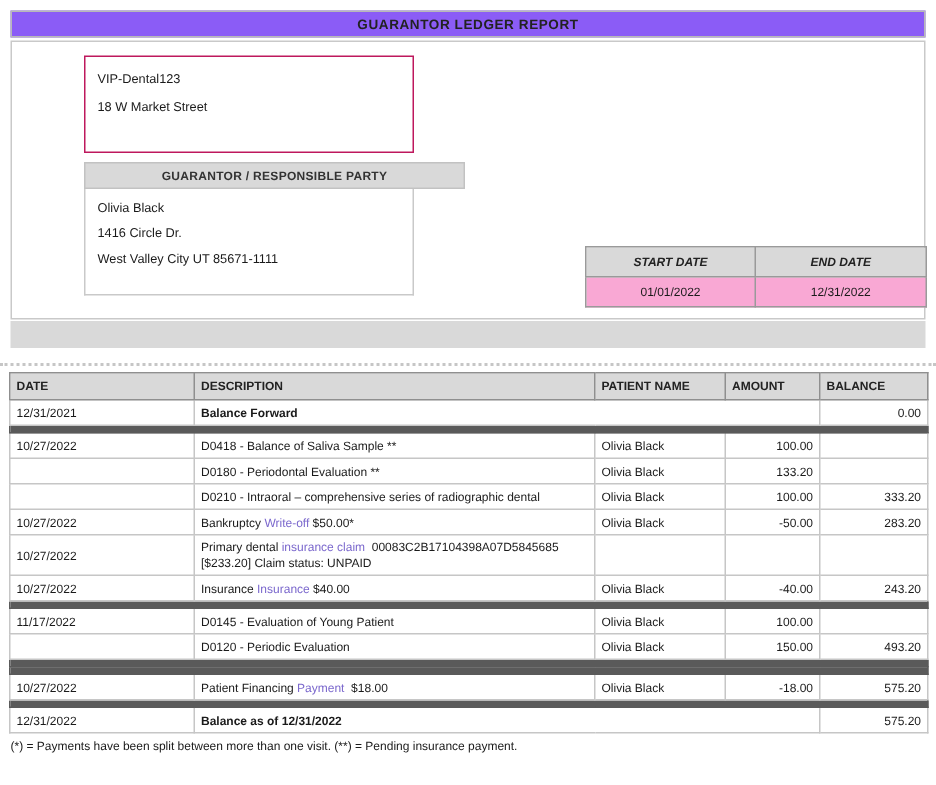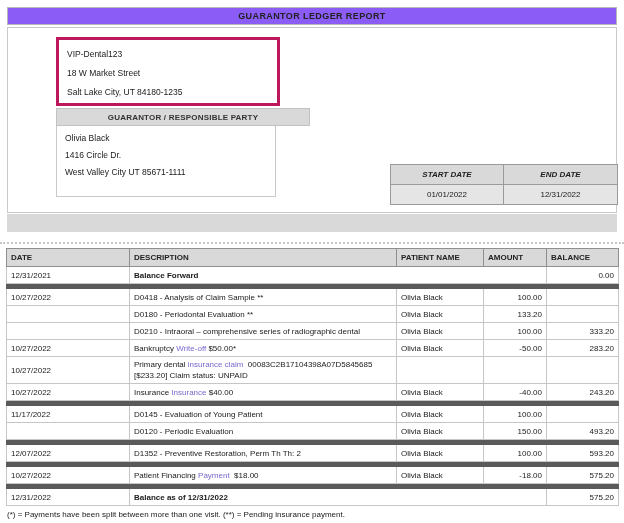--- a/index.html
+++ b/index.html
@@ -14,21 +14,21 @@
     background:#8b5cf6;border:1px solid #b8b8b8;
     text-align:center;font-weight:bold;font-size:9px;letter-spacing:.4px;color:#222;
   }
   
   .head-box{
     margin:2px 7px 0 7px;height:184px;border:1px solid #c9c9c9;
     position:relative;background:#fff;
   }
   .practice-box{
     position:absolute;left:48px;top:9px;width:210px;height:58px;
-    border:3px solid #be185d;padding:5px 0 0 8px;
+    border:1px solid #be185d;padding:5px 0 0 8px;
   }
   .practice-box div{line-height:19px;font-size:8.5px;}
   .guarantor-head{
     position:absolute;left:48px;top:80px;width:254px;height:18px;line-height:18px;
     background:#d9d9d9;border:1px solid #c2c2c2;text-align:center;
     font-weight:bold;font-size:8px;color:#333;letter-spacing:.2px;box-sizing:border-box;
   }
   .guarantor-box{
     position:absolute;left:48px;top:98px;width:210px;height:66px;
     border:1px solid #c9c9c9;border-top:none;padding:4px 0 0 8px;
@@ -36,21 +36,21 @@
   .guarantor-box div{line-height:17px;font-size:8.5px;}
   .dates-table{
     position:absolute;left:382px;top:136px;width:227px;
     border-collapse:collapse;table-layout:fixed;
   }
   .dates-table th{
     background:#d9d9d9;border:1px solid #9a9a9a;height:17px;
     font-size:8px;font-weight:bold;color:#222;font-style:italic;
   }
   .dates-table td{
-    background:#e5e5e5;border:1px solid #9a9a9a;height:17px;
+    background:#f9a8d4;border:1px solid #9a9a9a;height:17px;
     font-size:8px;text-align:center;
   }
   
   .gray-band{margin:1px 7px 0 7px;height:18px;background:#d9d9d9;}
   
   .dotted-sep{margin-top:10px;border-top:2px dotted #c6c6c6;height:0;}
   
   .ledger{
     margin:4px 0 0 6px;width:612px;border-collapse:collapse;table-layout:fixed;
   }
@@ -77,21 +77,20 @@
 </style>
 </head>
 <body>
 
 <div class="title-bar">GUARANTOR LEDGER REPORT</div>
 
 <div class="head-box">
   <div class="practice-box">
     <div>VIP-Dental123</div>
     <div>18 W Market Street</div>
-    <div>Salt Lake City, UT 84180-1235</div>
   </div>
   <div class="guarantor-head">GUARANTOR / RESPONSIBLE PARTY</div>
   <div class="guarantor-box">
     <div>Olivia Black</div>
     <div>1416 Circle Dr.</div>
     <div>West Valley City UT 85671-1111</div>
   </div>
   <table class="dates-table">
     <colgroup>
         <col style="width:113px">
@@ -134,21 +133,21 @@
       <tr>
         <td class="c-date">12/31/2021</td>
         <td class="c-sum" colspan="3">Balance Forward</td>
         <td class="c-bal">0.00</td>
       </tr>
       <tr>
         <td class="sep" colspan="5"></td>
       </tr>
       <tr>
         <td class="c-date">10/27/2022</td>
-        <td class="c-desc"><span>D0418 - Analysis of Claim Sample **</span></td>
+        <td class="c-desc"><span>D0418 - Balance of Saliva Sample **</span></td>
         <td class="c-date">Olivia Black</td>
         <td class="c-amt">100.00</td>
         <td class="c-bal"></td>
       </tr>
       <tr>
         <td class="c-date"></td>
         <td class="c-desc"><span>D0180 - Periodontal Evaluation **</span></td>
         <td class="c-date">Olivia Black</td>
         <td class="c-amt">133.20</td>
         <td class="c-bal"></td>
@@ -193,27 +192,20 @@
       </tr>
       <tr>
         <td class="c-date"></td>
         <td class="c-desc"><span>D0120 - Periodic Evaluation</span></td>
         <td class="c-date">Olivia Black</td>
         <td class="c-amt">150.00</td>
         <td class="c-bal">493.20</td>
       </tr>
       <tr>
         <td class="sep" colspan="5"></td>
-      </tr>
-      <tr>
-        <td class="c-date">12/07/2022</td>
-        <td class="c-desc"><span>D1352 - Preventive Restoration, Perm Th Th: 2</span></td>
-        <td class="c-date">Olivia Black</td>
-        <td class="c-amt">100.00</td>
-        <td class="c-bal">593.20</td>
       </tr>
       <tr>
         <td class="sep" colspan="5"></td>
       </tr>
       <tr>
         <td class="c-date">10/27/2022</td>
         <td class="c-desc"><span>Patient Financing </span><span class="acct-word">Payment</span><span>  $18.00</span></td>
         <td class="c-date">Olivia Black</td>
         <td class="c-amt">-18.00</td>
         <td class="c-bal">575.20</td>

